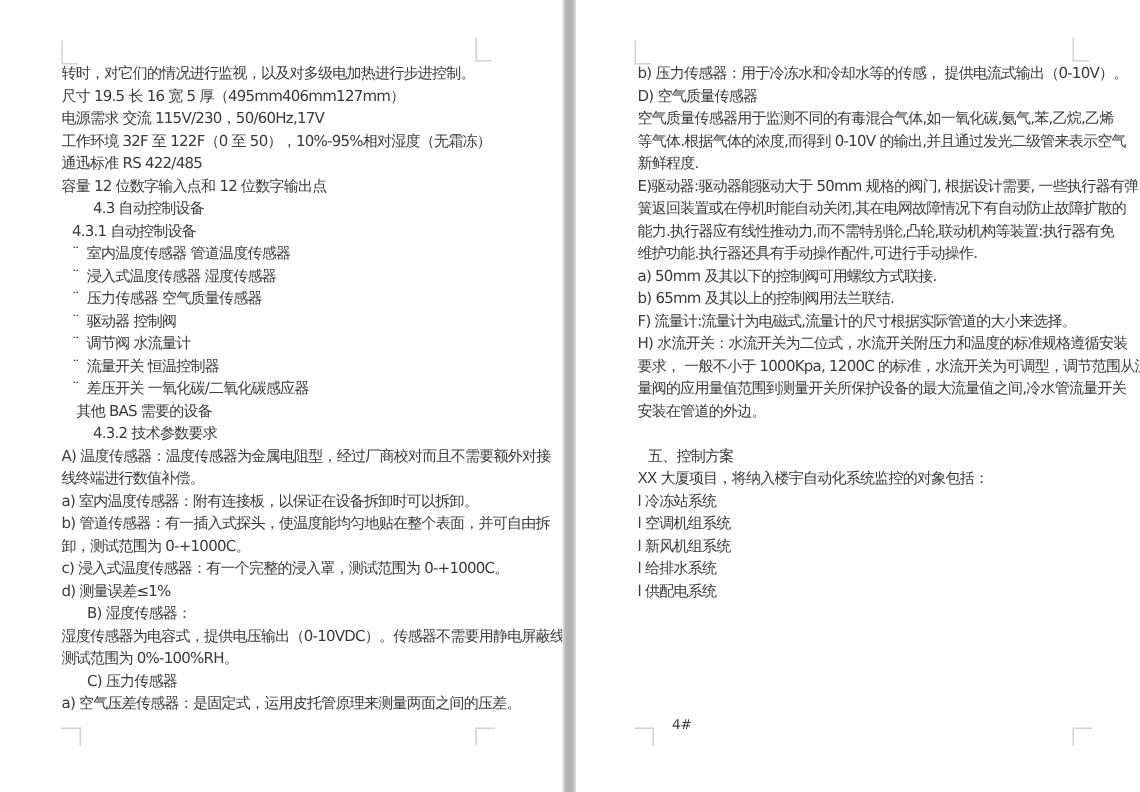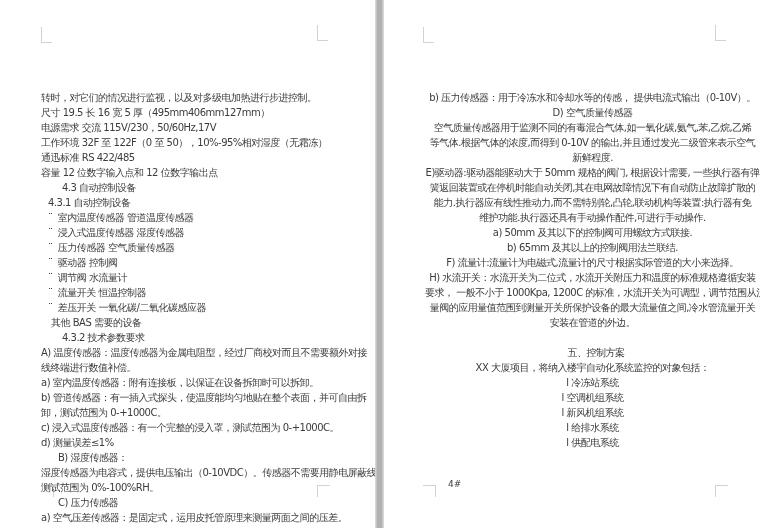--- a/index.html
+++ b/index.html
@@ -17,24 +17,24 @@
     background:linear-gradient(90deg,#e0e0e0 0%,#b2b2b2 28%,#b2b2b2 72%,#e0e0e0 100%);
   }
   
   .mark{position:absolute;border:0 solid #d2d2d2;}
   .mark.tl,.mark.tr{width:10px;height:15px;border-left-width:1px;border-bottom-width:1px;}
   .mark.bl{width:12px;height:11px;border-top-width:1px;border-right-width:1px;}
   .mark.br{width:12px;height:11px;border-top-width:1px;border-left-width:1px;}
   .text-block{
     position:absolute;top:42px;
     font-size:10px;line-height:15px;color:#3b3b3b;
-    letter-spacing:-0.5px;white-space:pre;margin-top:48px;
+    letter-spacing:-0.5px;white-space:pre;
   }
   .page-left .text-block{left:41px;width:334px;}
-  .page-right .text-block{left:41px;width:335px;text-align:center;}
+  .page-right .text-block{left:41px;width:335px;}
   .line{height:15px;overflow:visible;}
   .footer-block{
     position:absolute;left:64px;top:440px;white-space:pre;color:#3b3b3b;
   }
   .post-number{font-size:9px;line-height:12px;letter-spacing:0;}
 </style>
 </head>
 <body>
 
 <div class="canvas">

